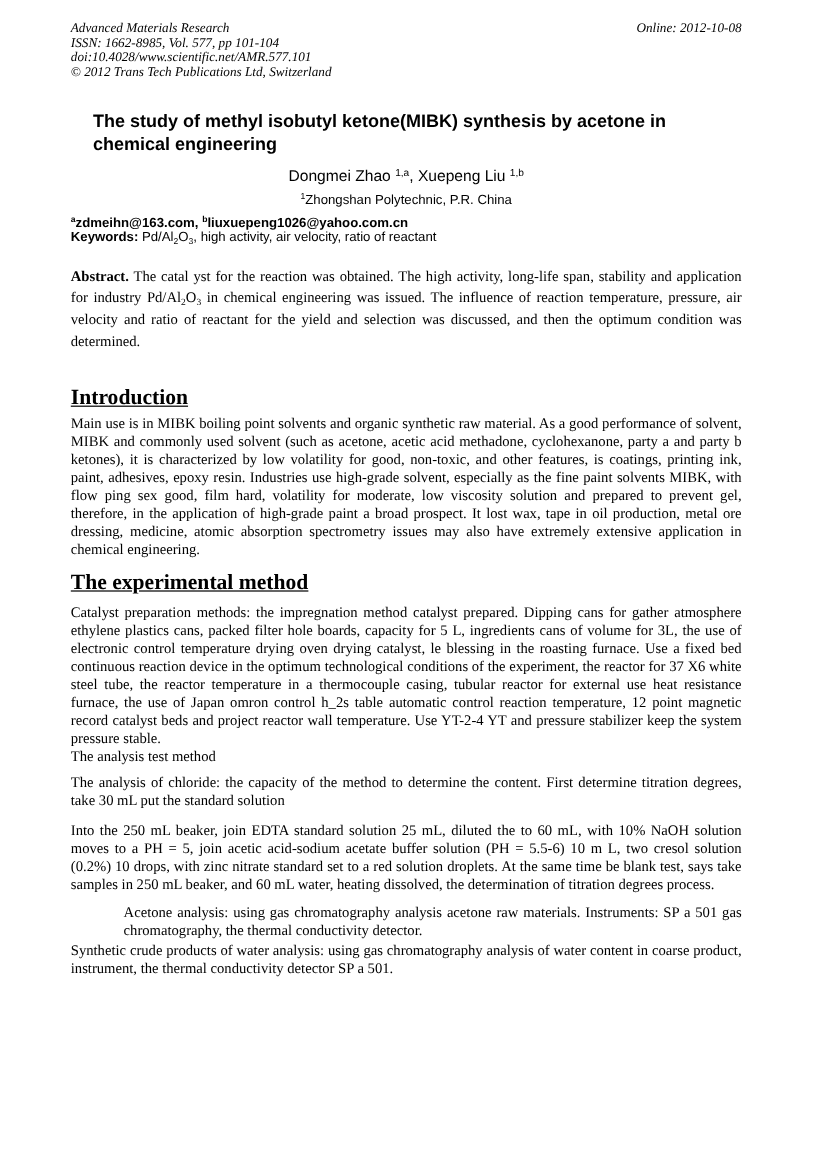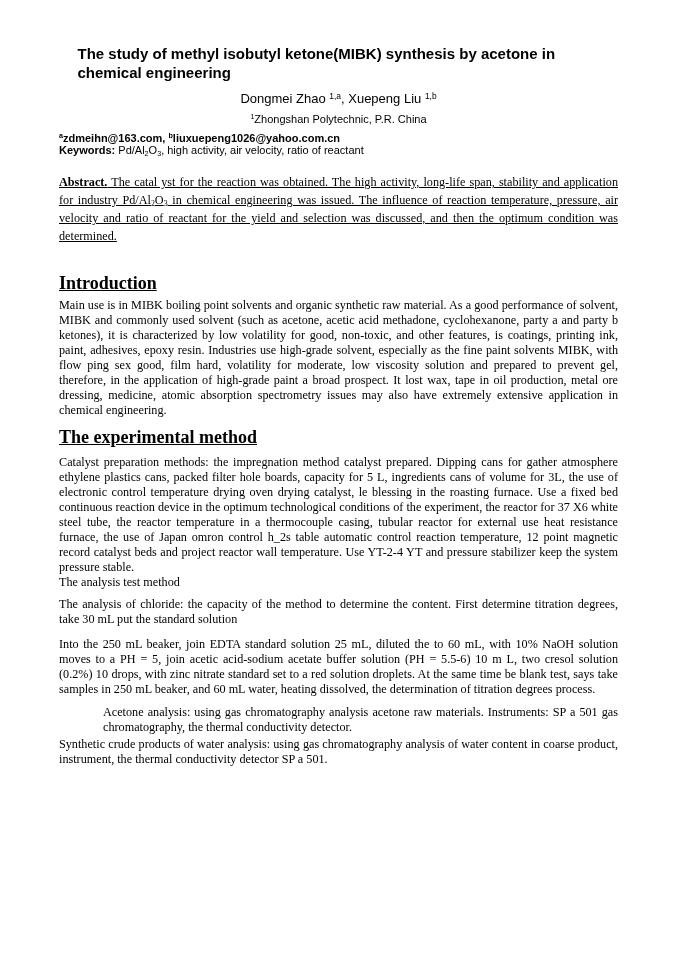--- a/index.html
+++ b/index.html
@@ -64,21 +64,20 @@
   
   .body {
     font-size: 12.2px;
     line-height: 15px;
     text-align: justify;
     margin: 0;
   }
   .abstract {
     margin-top: 17px;
     line-height: 18px;
-    text-decoration: underline;
   }
   .sec {
     font-size: 18px;
     font-weight: bold;
     margin: 0;
     line-height: 15px;
     text-decoration: underline;
   }
   .sec-intro { margin-top: 31px; }
   .sec-exp   { margin-top: 12px; }
@@ -96,20 +95,29 @@
     vertical-align: baseline;
   }
   sup { top: -0.5em; }
   sub { bottom: -0.22em; }
 </style>
 </head>
 <body>
 
 <div class="page">
 
+  <div class="header">
+    <div class="header-left">
+      <div class="hline">Advanced Materials Research</div>
+      <div class="hline">ISSN: 1662-8985, Vol. 577, pp 101-104</div>
+      <div class="hline">doi:10.4028/www.scientific.net/AMR.577.101</div>
+      <div class="hline">© 2012 Trans Tech Publications Ltd, Switzerland</div>
+    </div>
+    <div class="header-right">Online: 2012-10-08</div>
+  </div>
 
   <h1 class="title">The study of methyl isobutyl ketone(MIBK) synthesis by acetone in chemical engineering</h1>
 
   <div class="authors">Dongmei Zhao <sup>1,a</sup>, Xuepeng Liu <sup>1,b</sup></div>
 
   <div class="affiliation"><sup>1</sup>Zhongshan Polytechnic, P.R. China</div>
 
   <div class="emails"><sup>a</sup>zdmeihn@163.com, <sup>b</sup>liuxuepeng1026@yahoo.com.cn</div>
 
   <div class="keywords"><b>Keywords:</b><span> Pd/Al<sub>2</sub>O<sub>3</sub>, high activity, air velocity, ratio of reactant</span></div>

